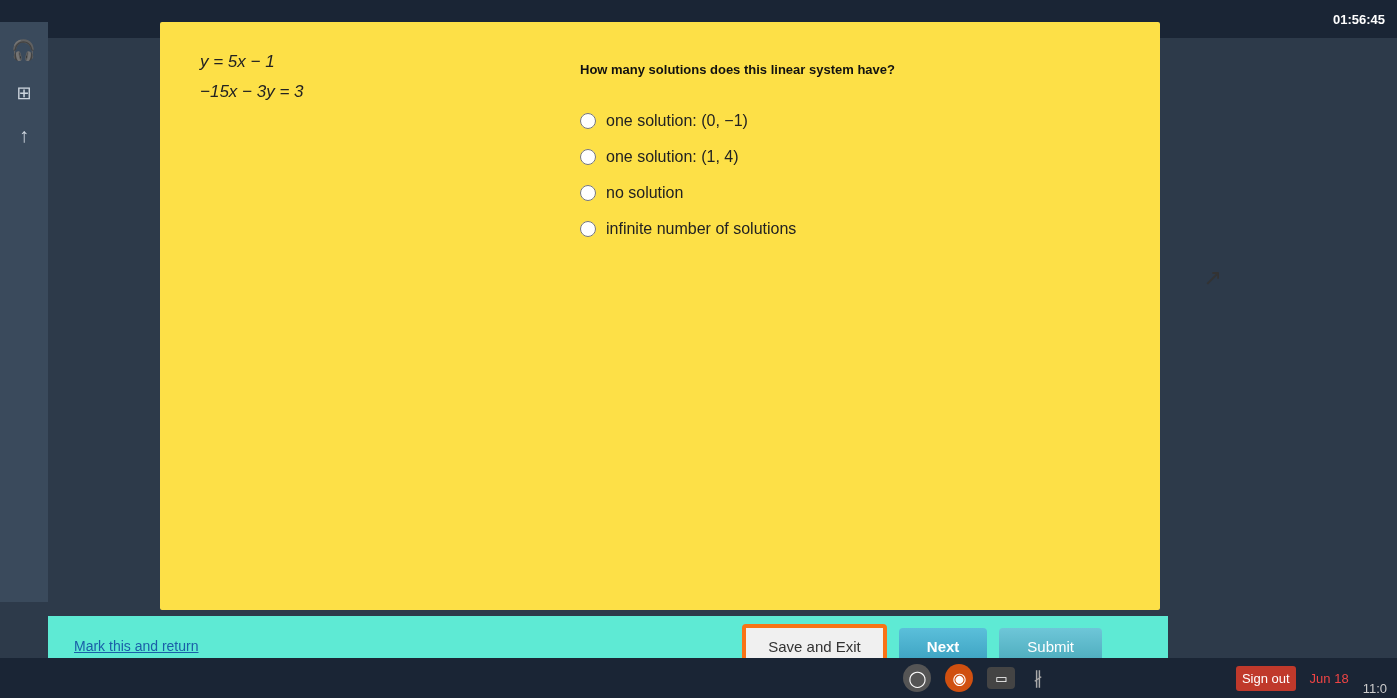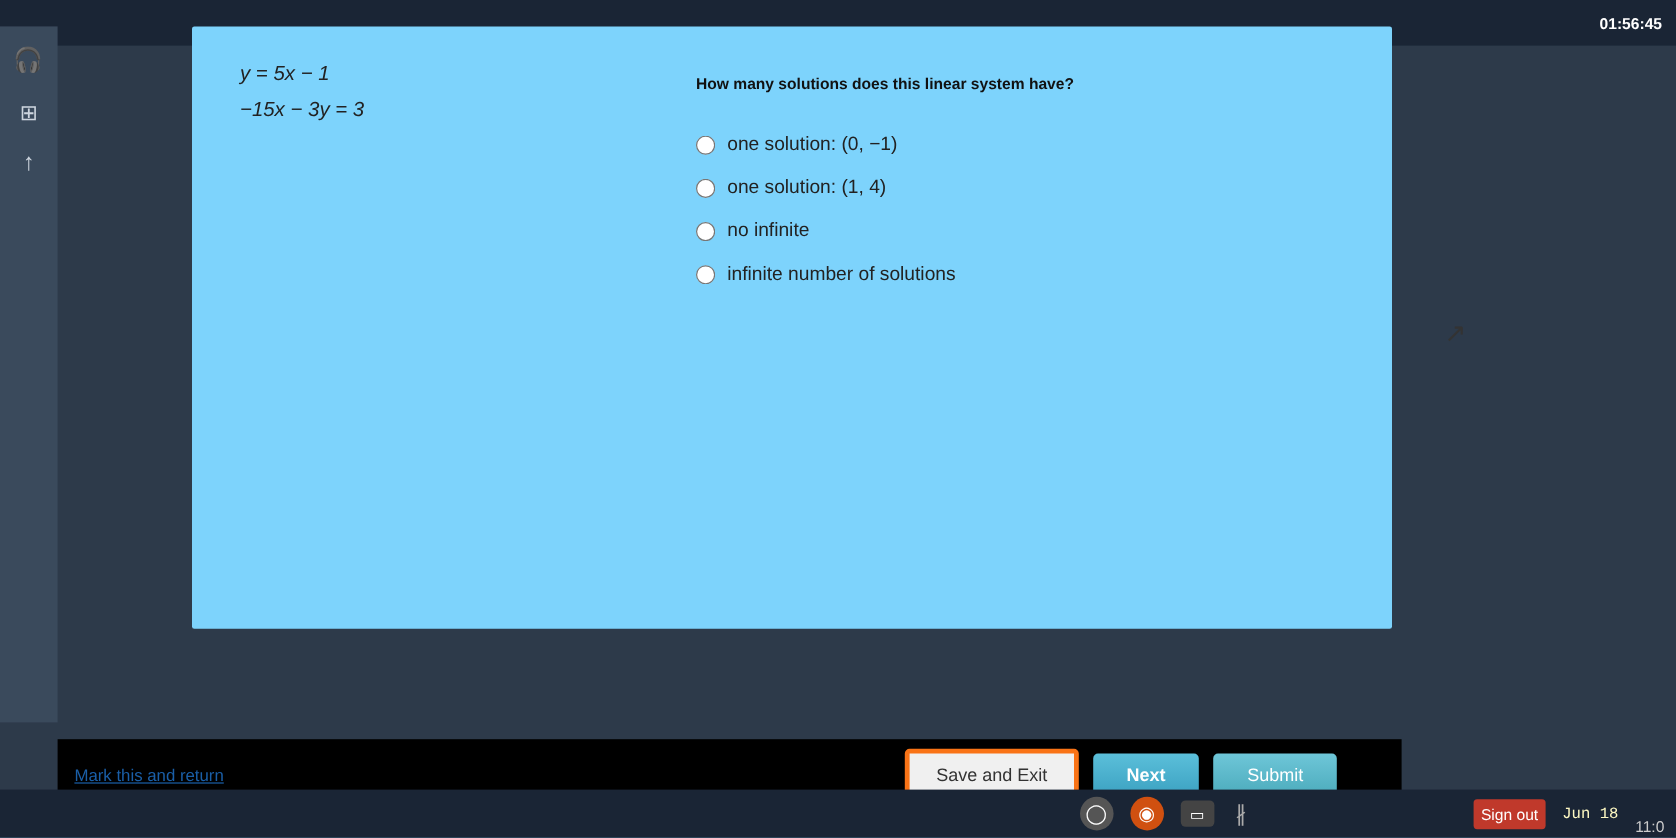--- a/index.html
+++ b/index.html
@@ -51,22 +51,22 @@
       cursor: pointer;
       user-select: none;
     }
 
     
     .question-area {
       position: absolute;
       top: 22px;
       left: 160px;
       width: 1000px;
-      height: 502px;
-      background: #7dd3fc;
+      height: 588px;
+      background: #fde047;
       border-radius: 2px;
       padding: 36px 40px;
     }
 
     .equations {
       position: absolute;
       top: 30px;
       left: 40px;
       display: flex;
       flex-direction: column;
@@ -110,25 +110,25 @@
       cursor: pointer;
     }
 
     
     .bottom-actions {
       position: absolute;
       bottom: 22px;
       left: 48px;
       width: 1120px;
       height: 60px;
-      background: #000000;
+      background: #5eead4;
       display: flex;
       align-items: center;
       justify-content: space-between;
-      padding: 0 14px;
+      padding: 0 26px;
     }
 
     .mark-link {
       color: #1a5fa8;
       font-size: 14px;
       text-decoration: underline;
       cursor: pointer;
     }
 
     .button-group {
@@ -214,23 +214,22 @@
       background: #c0392b;
       color: #fff;
       border: none;
       padding: 5px 6px;
       font-size: 13px;
       border-radius: 3px;
       cursor: pointer;
       text-align: right;
     }
     .taskbar-date {
-      color: #fef9c3;
-      font-size: 13px;
-      font-family: Liberation Mono, monospace;
+      color: #ef4444;
+      font-size: 13px;
     }
     .taskbar-time {
       color: #ccc;
       font-size: 13px;
       margin-top: 20px;
     }
 
     
     .cursor-arrow {
       position: absolute;
@@ -267,21 +266,21 @@
     <label class="option-item">
       <input type="radio" name="answer" style="">
       <span>one solution: (0, −1)</span>
     </label>
     <label class="option-item">
       <input type="radio" name="answer" style="">
       <span>one solution: (1, 4)</span>
     </label>
     <label class="option-item">
       <input type="radio" name="answer" style="">
-      <span>no infinite</span>
+      <span>no solution</span>
     </label>
     <label class="option-item">
       <input type="radio" name="answer" style="">
       <span>infinite number of solutions</span>
     </label>
   </div>
 </div>
 
 <div class="cursor-arrow">↗</div>
 

